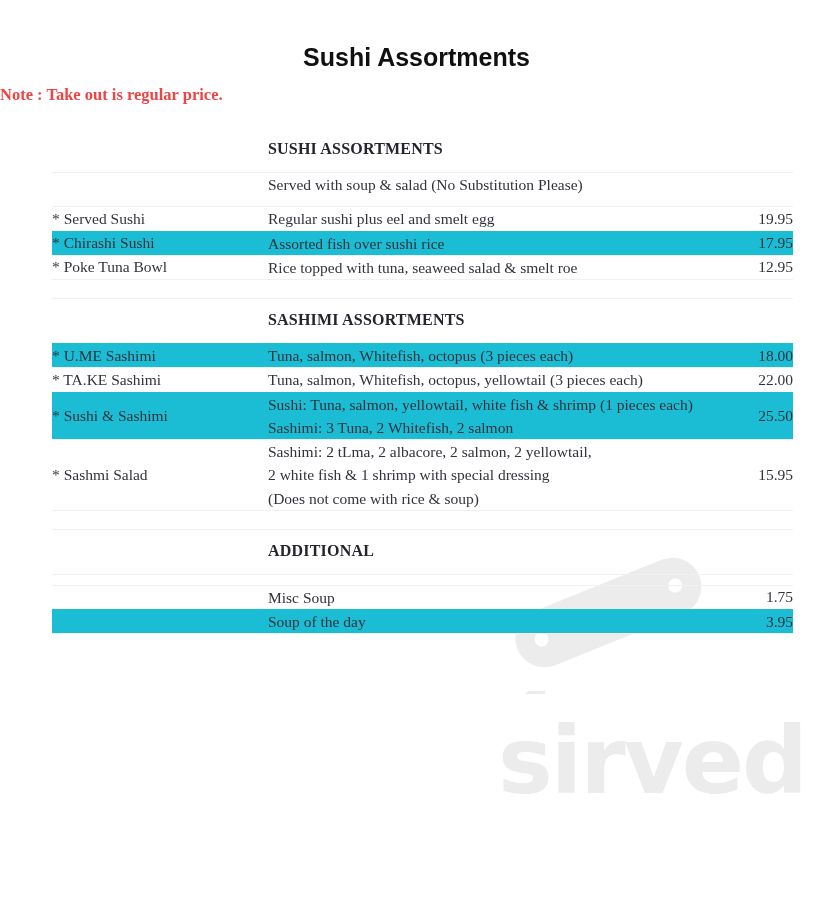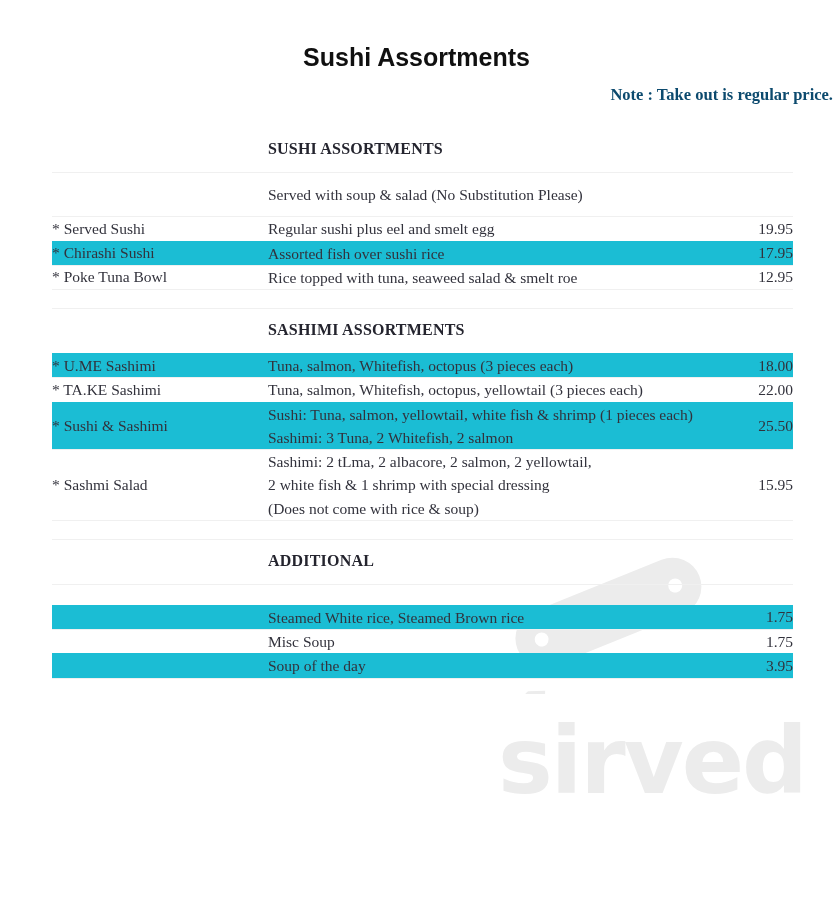--- a/index.html
+++ b/index.html
@@ -63,25 +63,25 @@
     font-size: 25px;
     color: #101010;
     letter-spacing: 0px;
     z-index: 2;
   }
   .note {
     position: absolute;
     left: 0;
     top: 85px;
     width: 833px;
-    text-align: right;
+    text-align: left;
     font-family: "Liberation Serif", "DejaVu Serif", serif;
     font-weight: 700;
     font-size: 16.5px;
-    color: #0c4a6e;
+    color: #ef4444;
     z-index: 2;
   }
 
   
   .menu-table {
     position: absolute;
     left: 52px;
     top: 128px;
     width: 741px;
     border-collapse: collapse;
@@ -105,21 +105,21 @@
   tr.section-head td {
     padding-top: 9px;
     padding-bottom: 11px;
   }
   .section-head .c-desc {
     font-weight: 700;
     font-size: 16px;
     color: #24242e;
     letter-spacing: 0.2px;
   }
-  tr.note-row td { padding-top: 10px; padding-bottom: 10px; }
+  tr.note-row td { padding-bottom: 10px; }
   tr.spacer td { height: 18px; padding: 0; }
 
   .multi { white-space: pre-line; }
 </style>
 </head>
 <body>
 
 <div class="page">
 
   <div class="watermark">
@@ -201,25 +201,20 @@
         <tr class="section-head">
           <td class="c-name"></td>
           <td class="c-desc">ADDITIONAL</td>
           <td class="c-price"></td>
         </tr>
         <tr class="note-row">
           <td class="c-name"></td>
           <td class="c-desc"></td>
           <td class="c-price"></td>
         </tr>
-        <tr class="hl">
-          <td class="c-name"></td>
-          <td class="c-desc">Steamed White rice, Steamed Brown rice</td>
-          <td class="c-price">1.75</td>
-        </tr>
         <tr>
           <td class="c-name"></td>
           <td class="c-desc">Misc Soup</td>
           <td class="c-price">1.75</td>
         </tr>
         <tr class="hl">
           <td class="c-name"></td>
           <td class="c-desc">Soup of the day</td>
           <td class="c-price">3.95</td>
         </tr>

